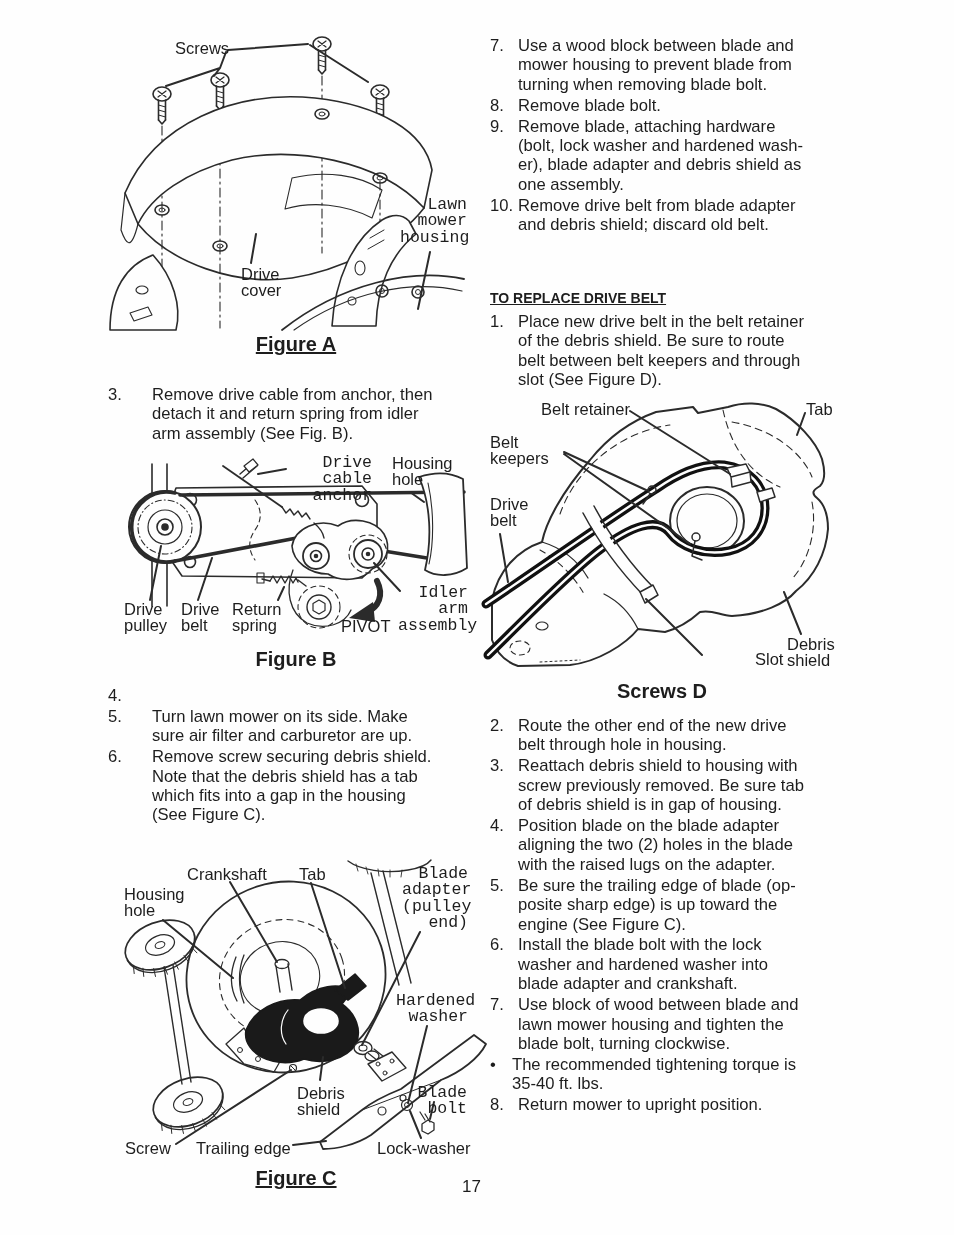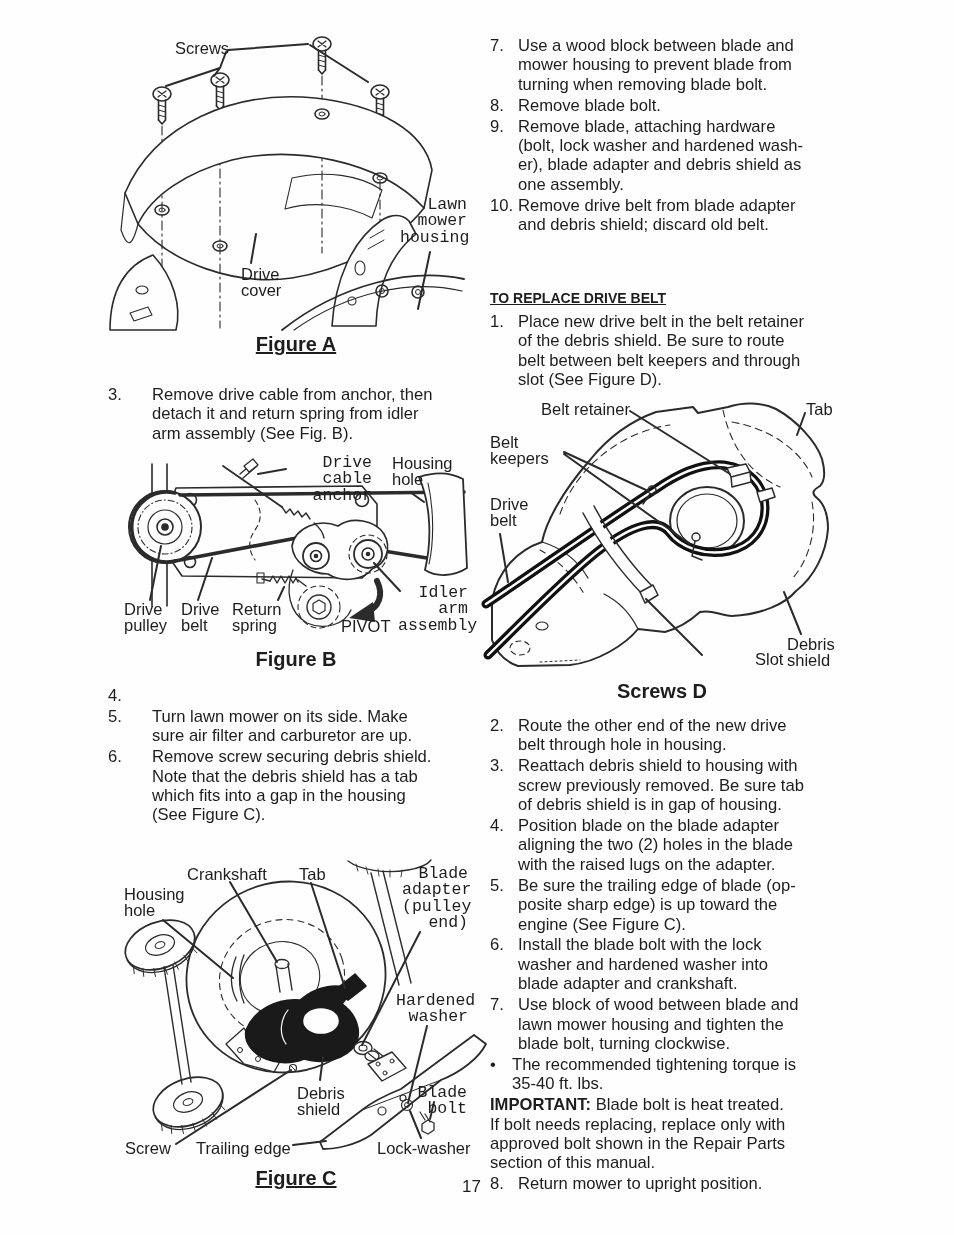--- a/index.html
+++ b/index.html
@@ -399,21 +399,17 @@
     <span class="num">7.</span>
     <span class="txt">Use block of wood between blade and
 lawn mower housing and tighten the
 blade bolt, turning clockwise.</span>
   </div>
   <div class="li">
     <span class="num" style="flex-basis:22px">•</span>
     <span class="txt">The recommended tightening torque is
 35-40 ft. lbs.</span>
   </div>
-  <div class="para"><b class="lead">IMPORTANT:</b><span>  Blade bolt is heat treated.
-If bolt needs replacing, replace only with
-approved bolt shown in the Repair Parts
-section of this manual.</span></div>
   <div class="li">
     <span class="num">8.</span>
     <span class="txt">Return mower to upright position.</span>
   </div>
 </div>
 
 </body></html>

